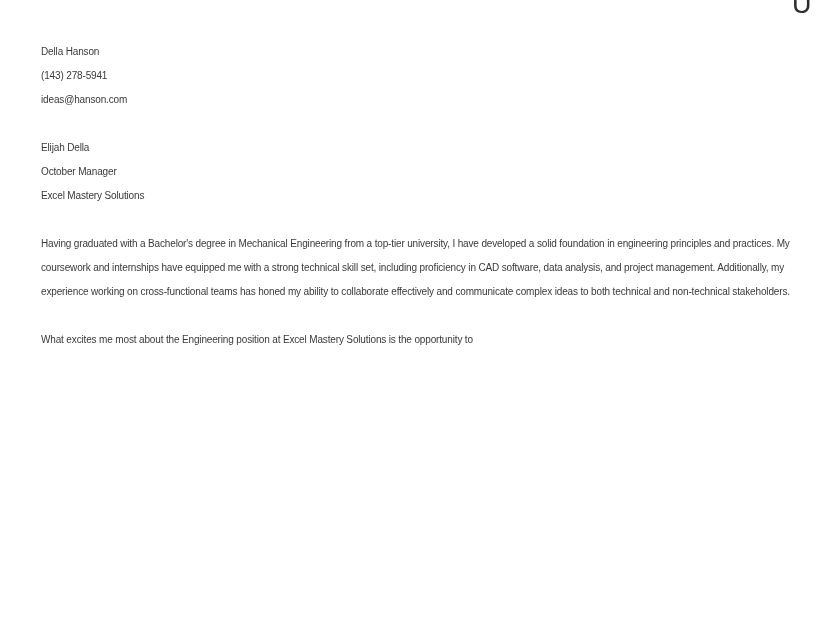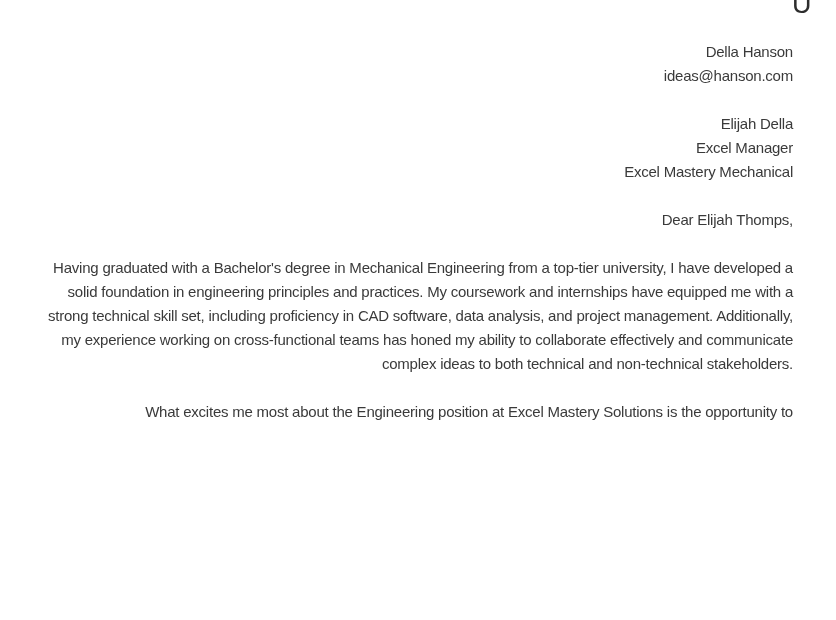--- a/index.html
+++ b/index.html
@@ -27,52 +27,49 @@
     font-weight: 400;
     color: #2d2d2d;
     letter-spacing: 0;
   }
   .letter {
     position: absolute;
     top: 40px;
     left: 41px;
     width: 752px;
     color: #3a3a3a;
-    font-size: 15px;
+    font-size: 10px;
     line-height: 24px;
     letter-spacing: -0.015em;
-    text-align: right;
   }
   .block { margin-bottom: 24px; }
   .line { display: block; }
   .letter p { margin: 0 0 24px 0; }
   .letter p:last-child { margin-bottom: 7px; }
 </style>
 </head>
 <body>
 
 <div class="page">
 
   <span class="partial-glyph">U</span>
 
   <div class="letter">
 
     <div class="block">
       <span class="line">Della Hanson</span>
+      <span class="line">(143) 278-5941</span>
       <span class="line">ideas@hanson.com</span>
     </div>
 
 
     <div class="block">
       <span class="line">Elijah Della</span>
-      <span class="line">Excel Manager</span>
-      <span class="line">Excel Mastery Mechanical</span>
+      <span class="line">October Manager</span>
+      <span class="line">Excel Mastery Solutions</span>
     </div>
 
-    <div class="block">
-      <span class="line">Dear Elijah Thomps,</span>
-    </div>
 
     <p>Having graduated with a Bachelor's degree in Mechanical Engineering from a top-tier university, I have developed a solid foundation in engineering principles and practices. My coursework and internships have equipped me with a strong technical skill set, including proficiency in CAD software, data analysis, and project management. Additionally, my experience working on cross-functional teams has honed my ability to collaborate effectively and communicate complex ideas to both technical and non-technical stakeholders.</p>
     <p>What excites me most about the Engineering position at Excel Mastery Solutions is the opportunity to</p>
 
   </div>
 </div>
 
 </body></html>

